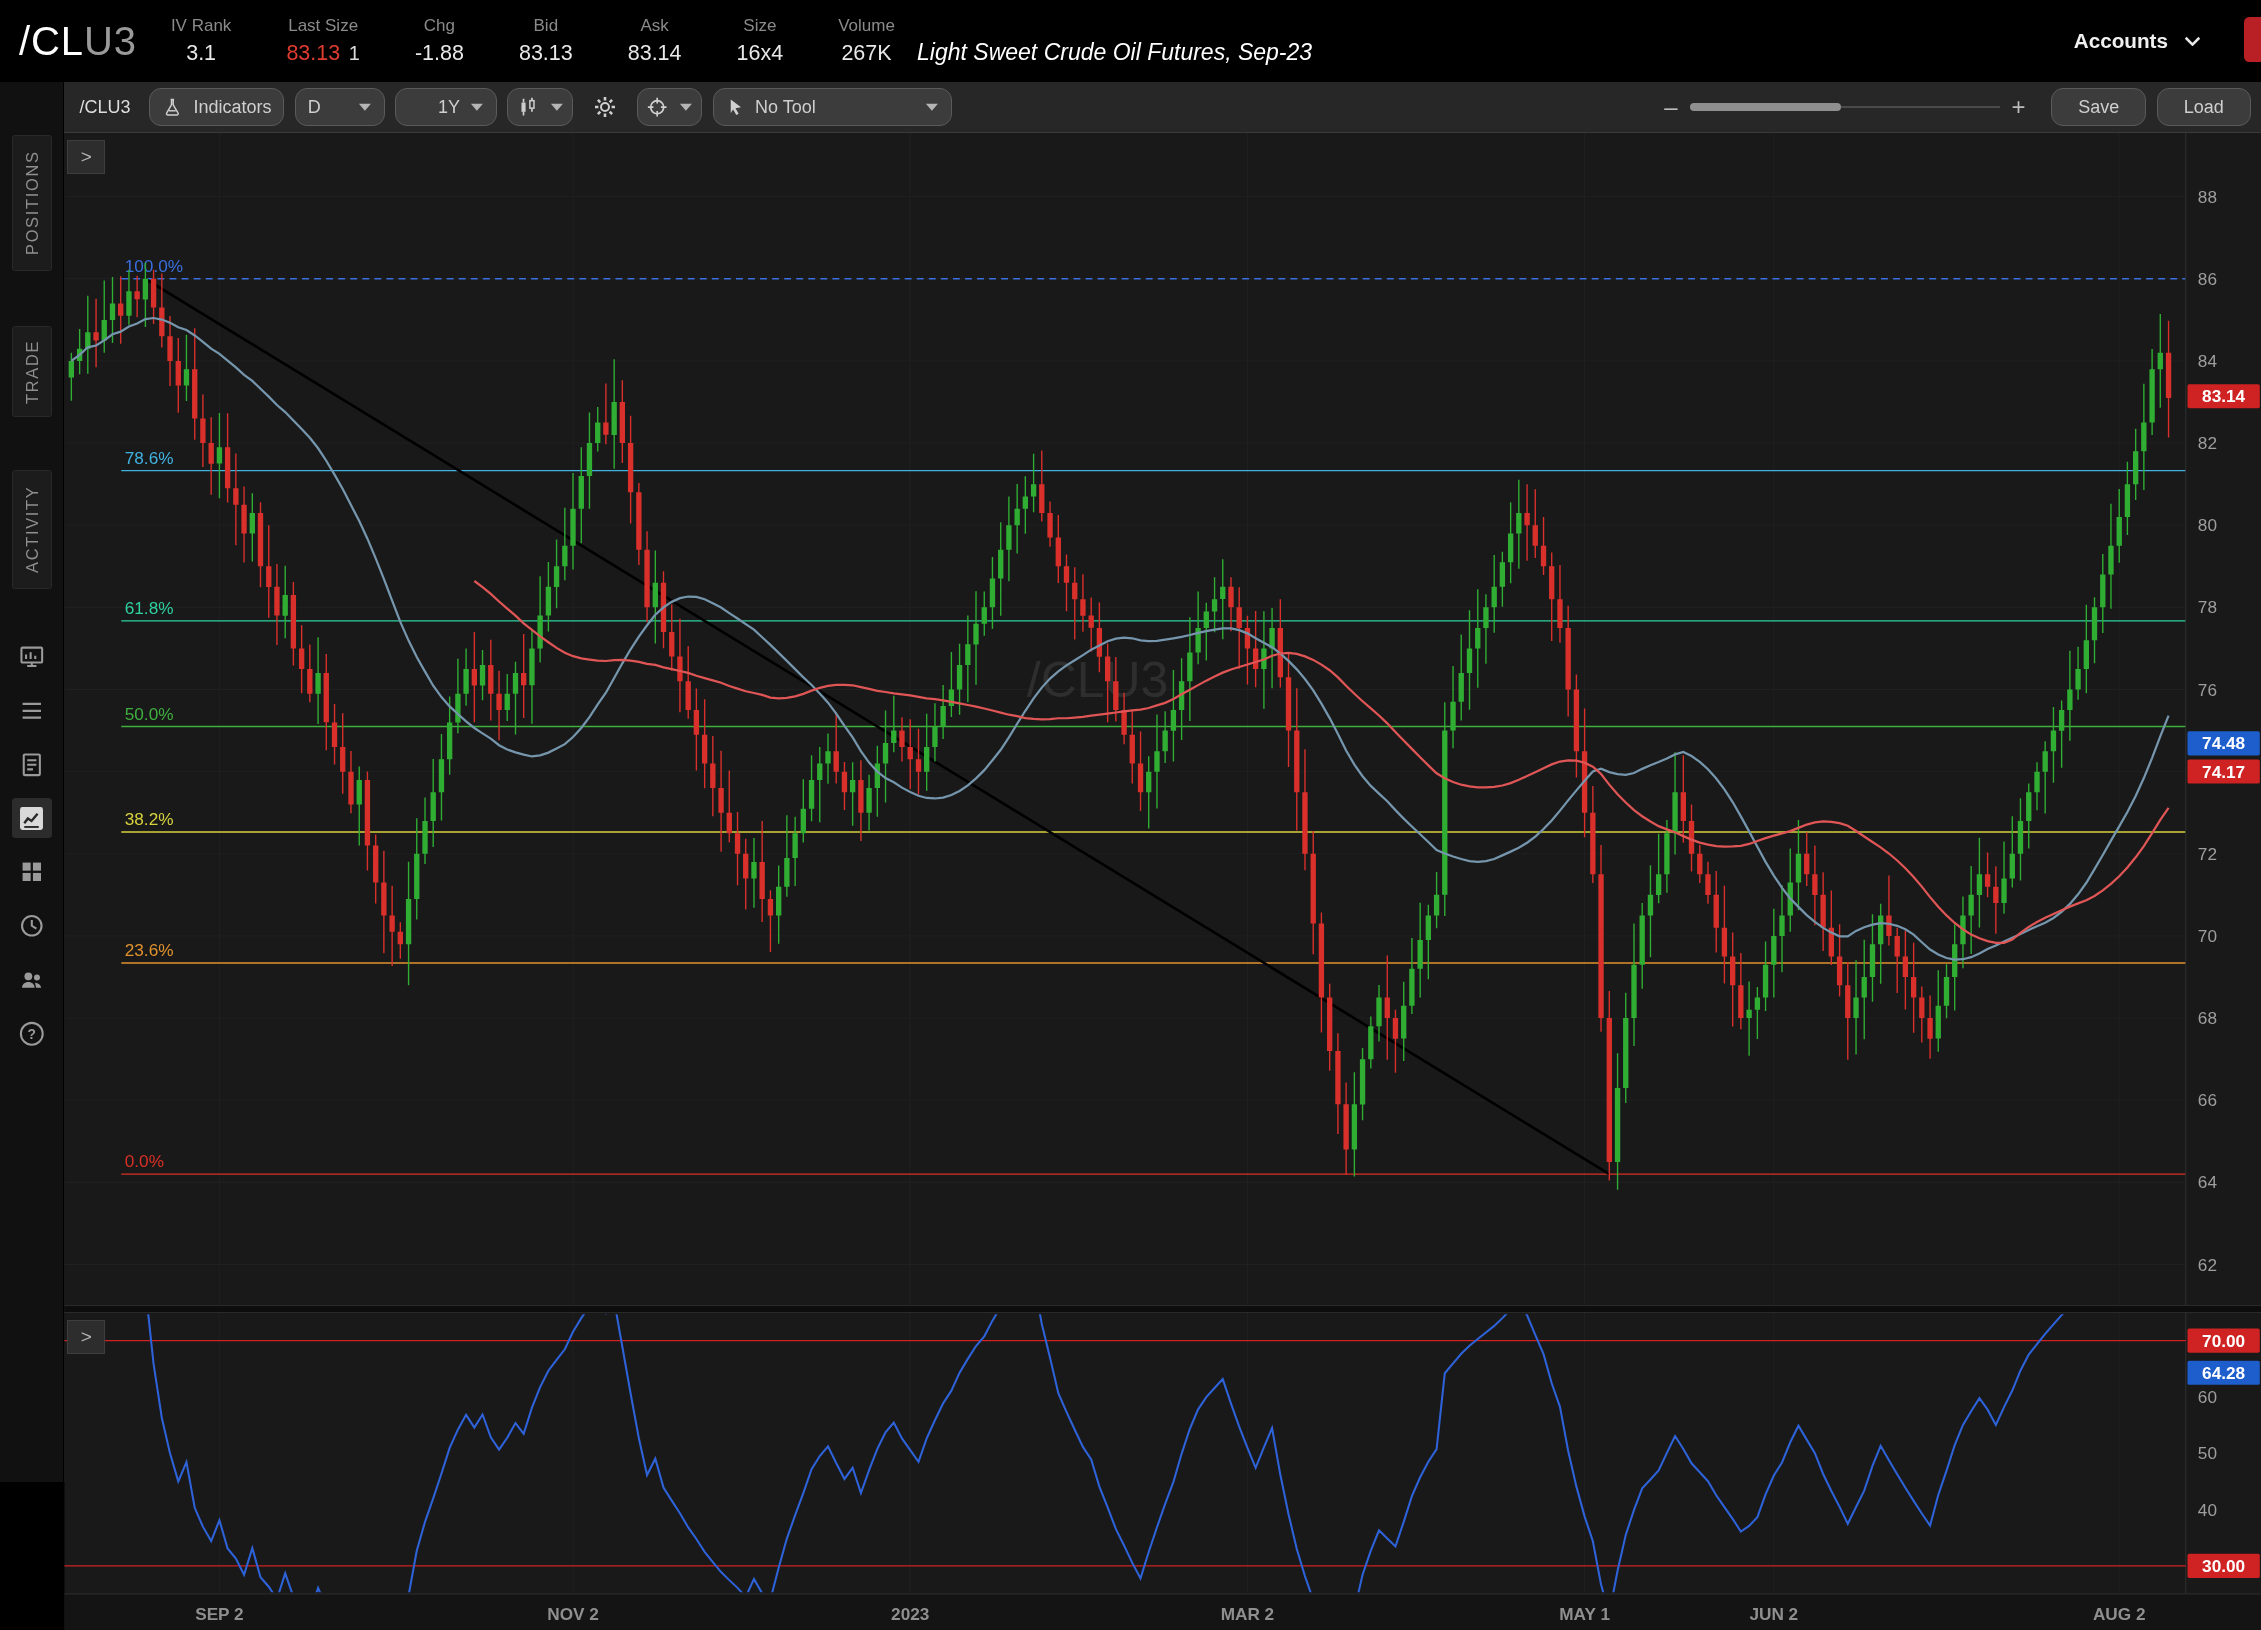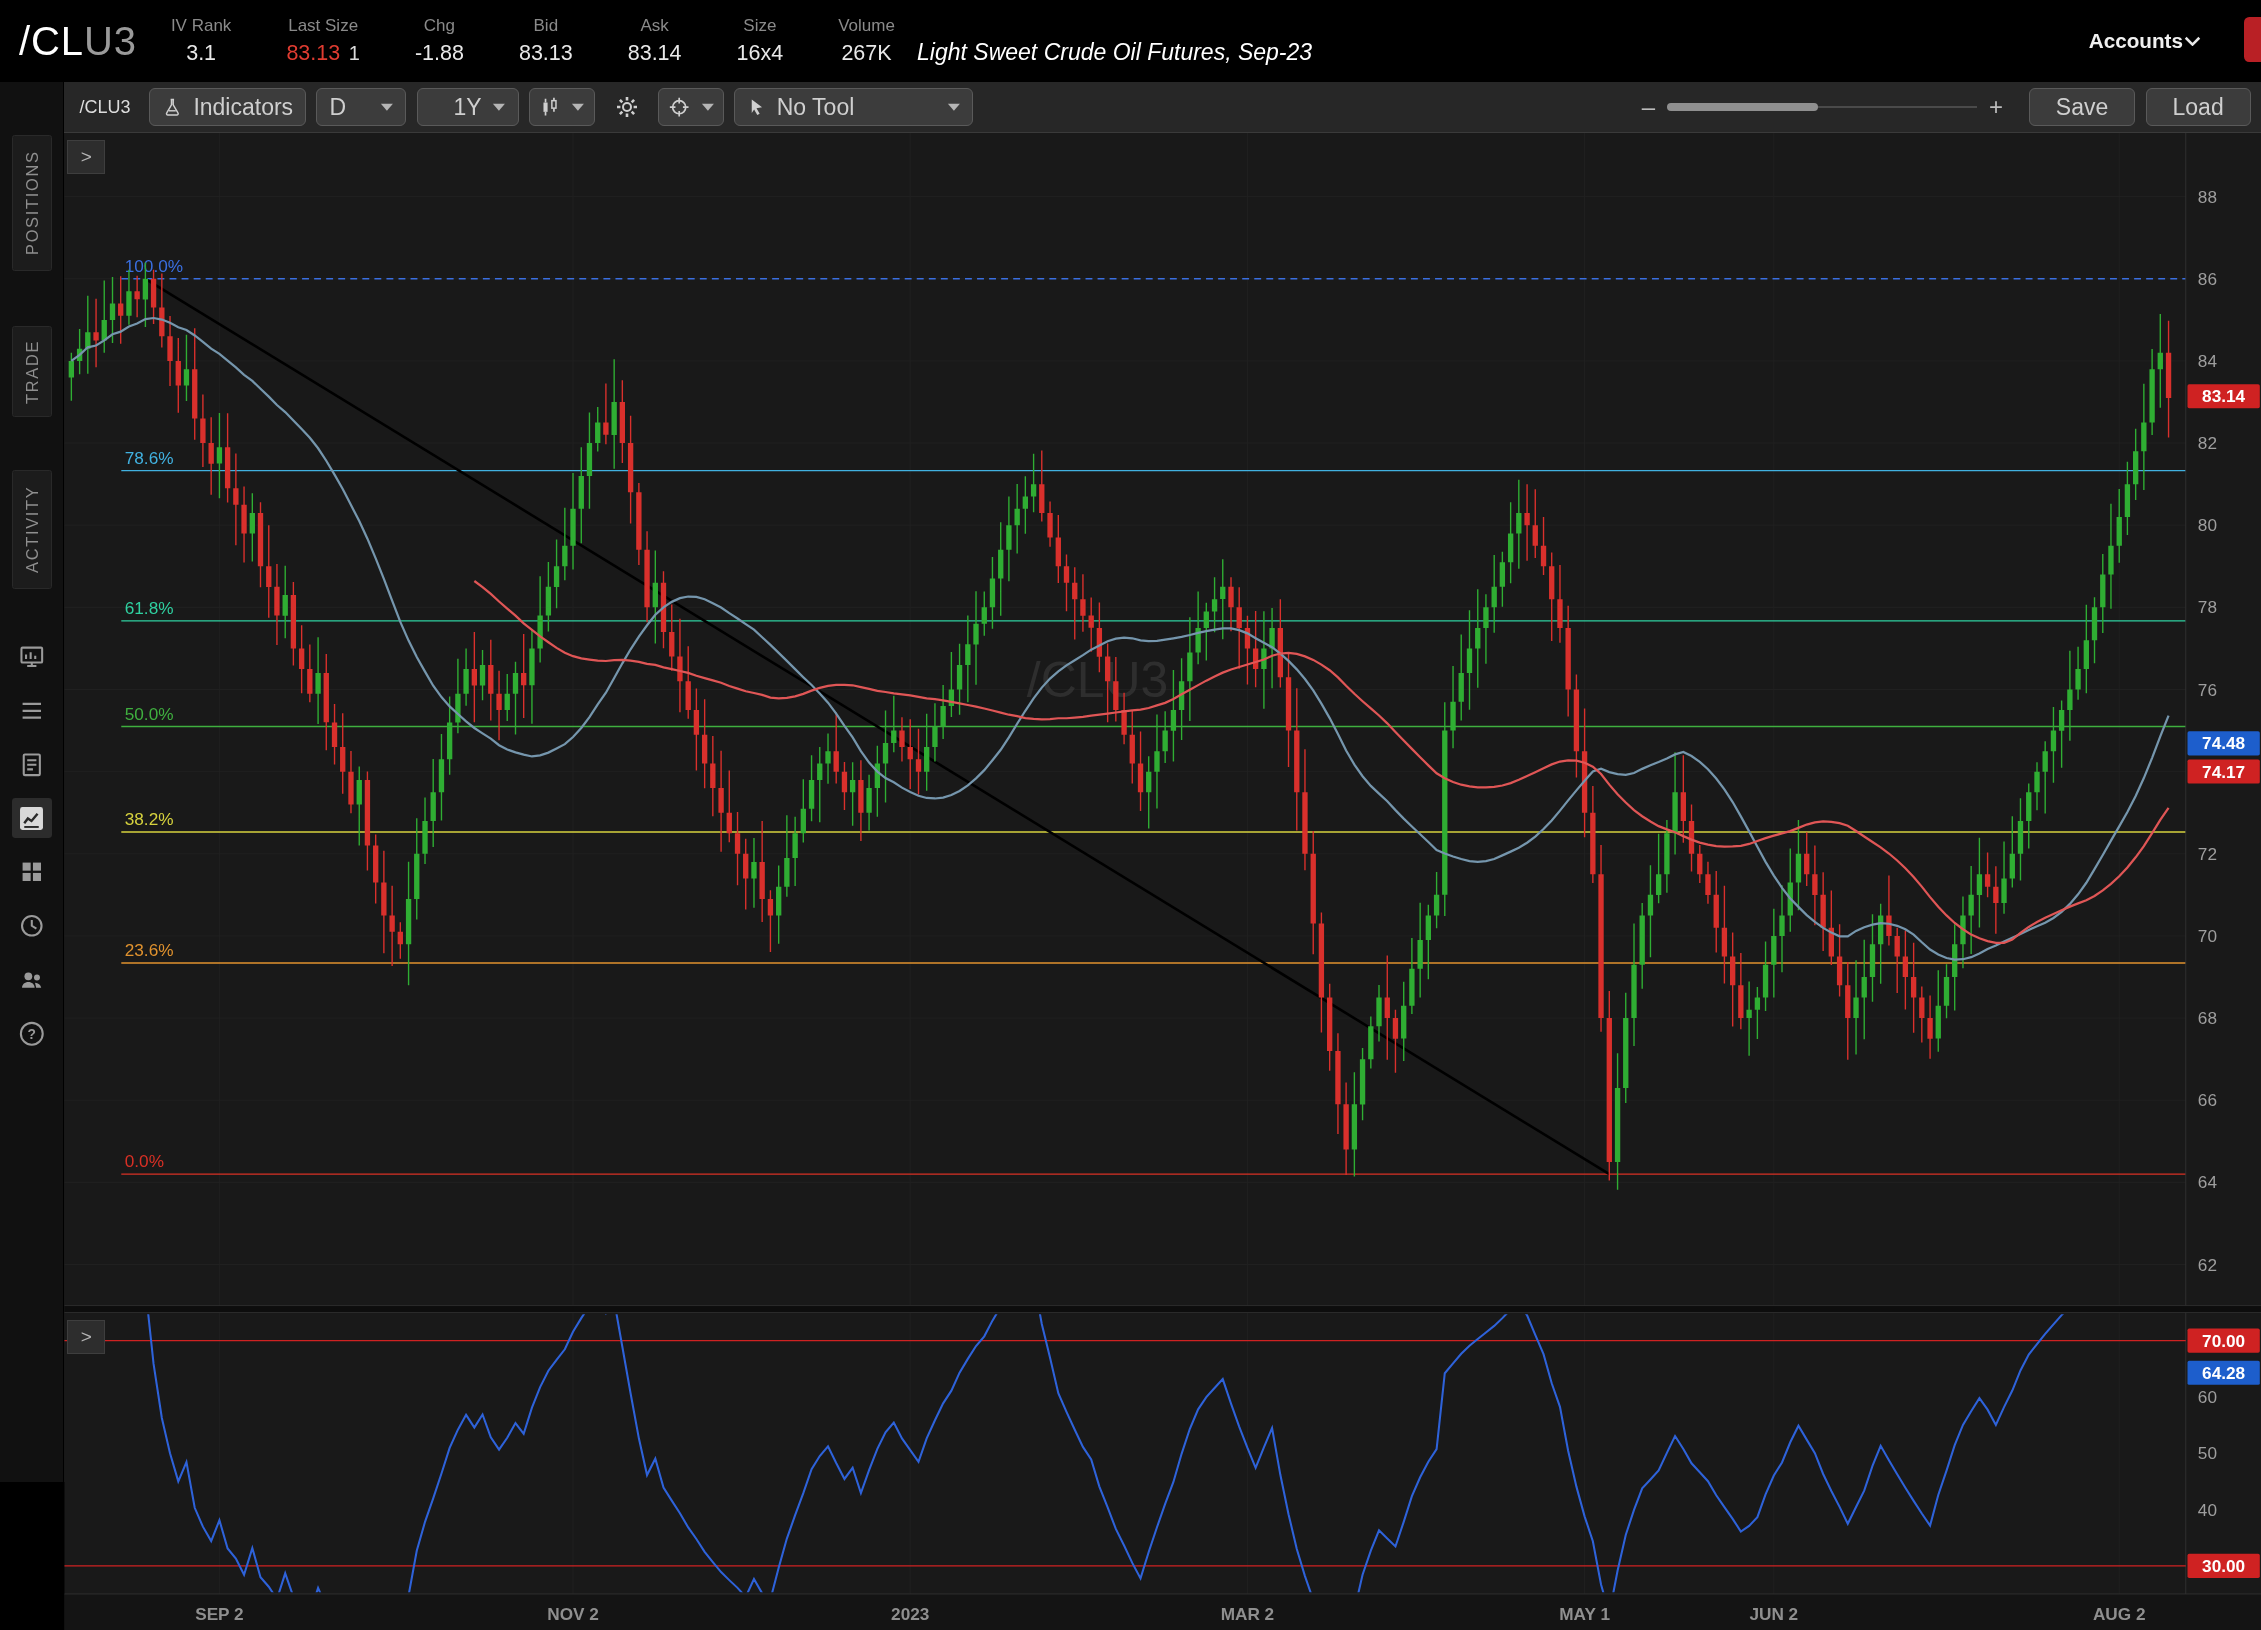--- a/index.html
+++ b/index.html
@@ -10,42 +10,42 @@
   
   .hdr { height:82px; background:#000; display:flex; align-items:center; color:#fff; position:relative; flex:0 0 auto; }
   .sym { font-size:40px; font-weight:400; margin:0 34px 0 19px; letter-spacing:0.9px; }
   .sym .ser { color:#9a9a9a; }
   .hfield { text-align:center; margin-right:55px; }
   .hfield .lab { color:#8a8a8a; font-size:17px; margin-bottom:5.2px; }
   .hfield .val { font-size:21.5px; color:#e8e8e8; }
   .c-red { color:var(--red); } .c-green { color:var(--green); }
   .hfield .extra { color:#dcdcdc; font-size:20px; margin-left:8.6px; }
   .htitle { font-size:23px; color:#fff; margin-left:5.2px; margin-top:22.4px;font-style:italic; }
-  .accounts { margin-left:auto; margin-right:60px; display:flex; align-items:center; gap:1px;
+  .accounts { margin-left:auto; margin-right:60px; display:flex; align-items:center; gap:16px;
               font-size:20.7px; font-weight:bold; color:#f0f0f0; cursor:pointer; }
   .edge-badge { position:absolute; right:0; top:17px; width:17px; height:45px; background:#b92025; border-radius:5.2px 0 0 5.2px; }
 
   
   .body { flex:1; display:flex; min-height:0; }
   .sidebar { width:64px; background:#111; display:flex; flex-direction:column; align-items:center; flex:0 0 auto; border-right:0.9px solid #000; }
   .vtab { writing-mode:vertical-rl; transform:rotate(180deg); color:#8f8f8f; font-size:16.4px; letter-spacing:1.7px;
           background:#1c1c1c; border:0.9px solid #292929; border-radius:2.6px; width:40px;
           display:flex; align-items:center; justify-content:center; cursor:pointer; }
   .vtab1 { height:136px; margin-top:53px; } .vtab2 { height:91px; margin-top:55px; } .vtab3 { height:119px; margin-top:53px; }
   .sicons { margin-top:48px; display:flex; flex-direction:column; align-items:center; gap:13.8px; }
   .sicon { width:40px; height:40px; display:flex; align-items:center; justify-content:center; cursor:pointer; border-radius:3.4px; }
   .sicon.active { background:#2c2c2c; }
 
   .content { flex:1; display:flex; flex-direction:column; min-width:0; }
 
   
   .toolbar { height:51px; background:#272727; border-bottom:0.9px solid #3a3a3a; display:flex; align-items:center;
              padding:0 10.3px; gap:10.3px; flex:0 0 auto; }
   .tsym { color:#ddd; font-size:18px; margin:0 8.6px 0 5.2px; }
-  .tbtn { height:38px; background:#3c3c3c; border:0.9px solid #5a5a5a; border-radius:6px; color:#cfcfcf; font-size:23px;
+  .tbtn { height:38px; background:#3c3c3c; border:0.9px solid #5a5a5a; border-radius:12px; color:#cfcfcf; font-size:18px;
           display:flex; align-items:center; padding:0 12px; gap:10.3px; cursor:pointer; white-space:nowrap; }
   .tbtn.icon-only { padding:0 8.6px; }
   .tbtn.plain { background:transparent; border-color:transparent; }
   .ddw-d { min-width:90px; justify-content:space-between; }
   .ddw-1y { min-width:102px; justify-content:flex-end; }
   .ddw-tool { min-width:239px; justify-content:center; }
   .ddw-tool .chev { margin-left:auto; }
   .spacer { flex:1; }
   .zoom { display:flex; align-items:center; gap:12px; margin-right:15.5px; }
   .zoom .zsign { color:#bbb; font-size:24px; }

